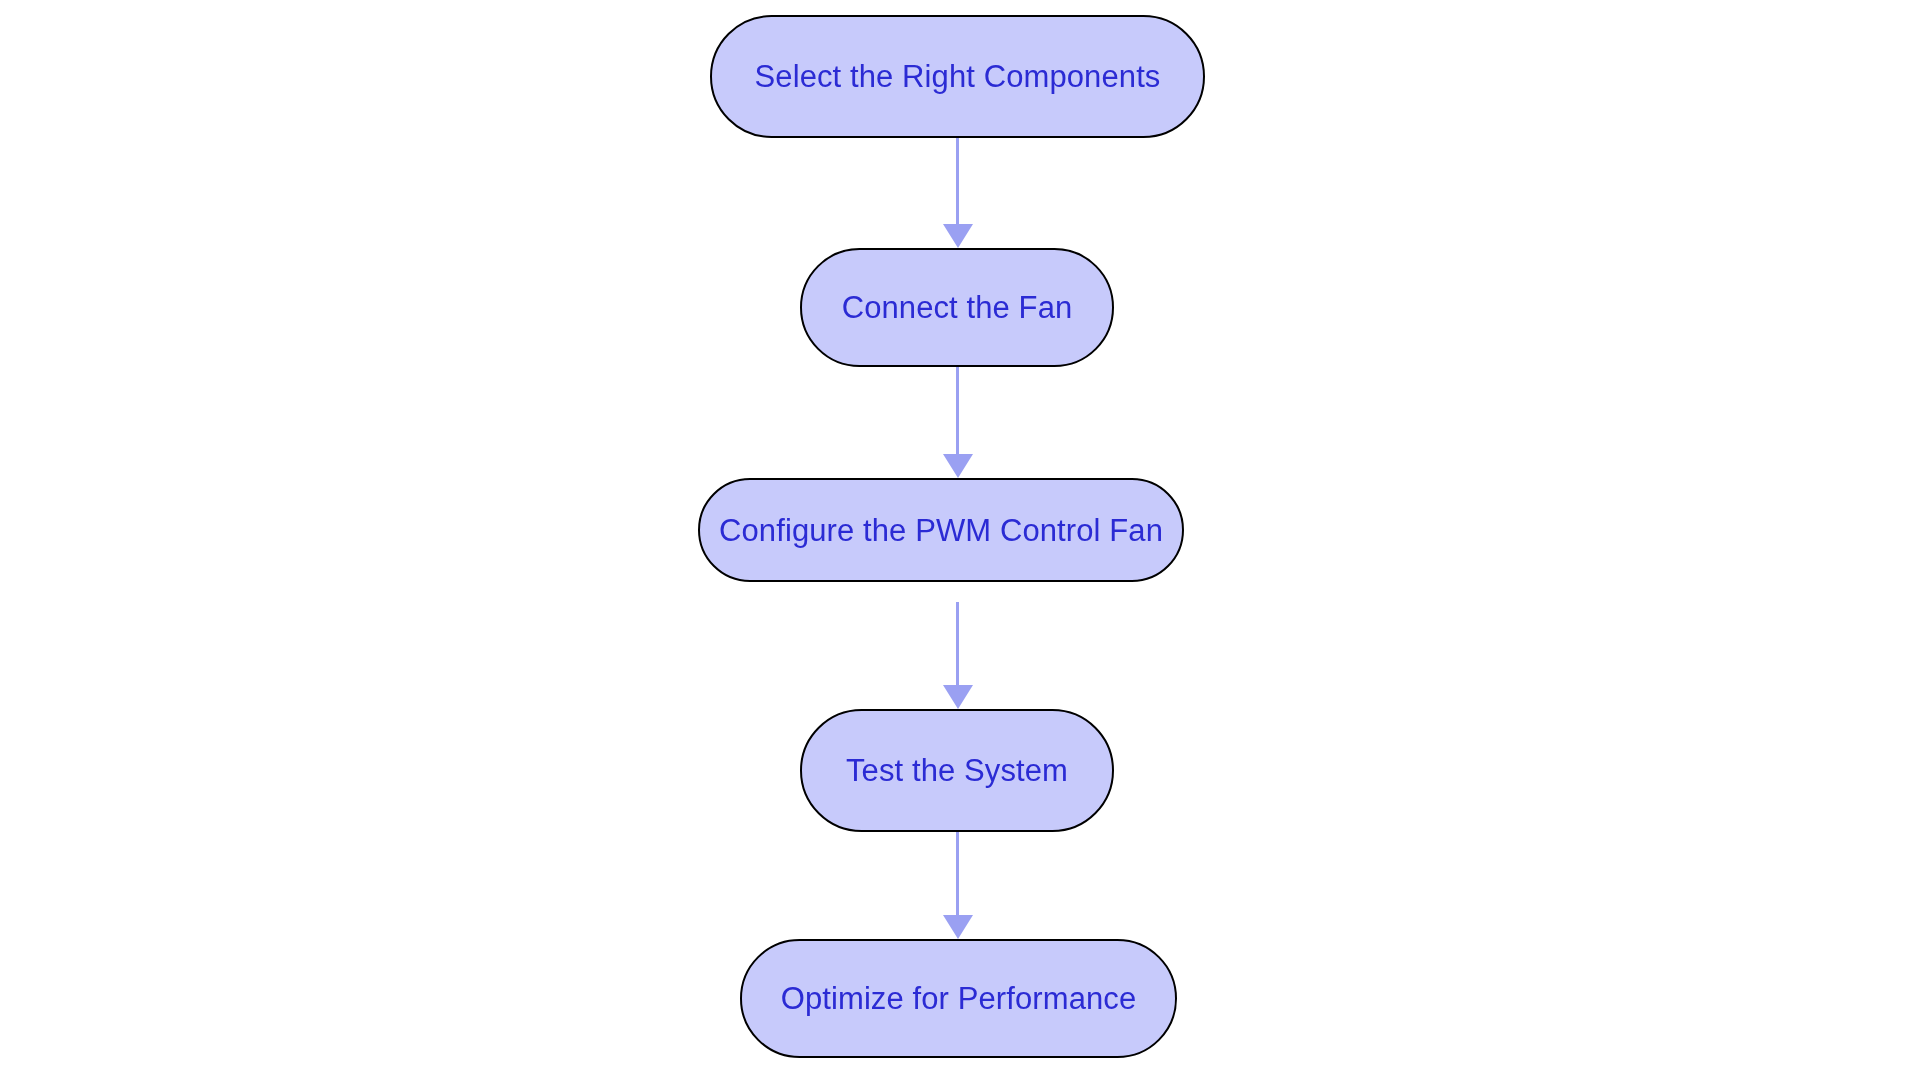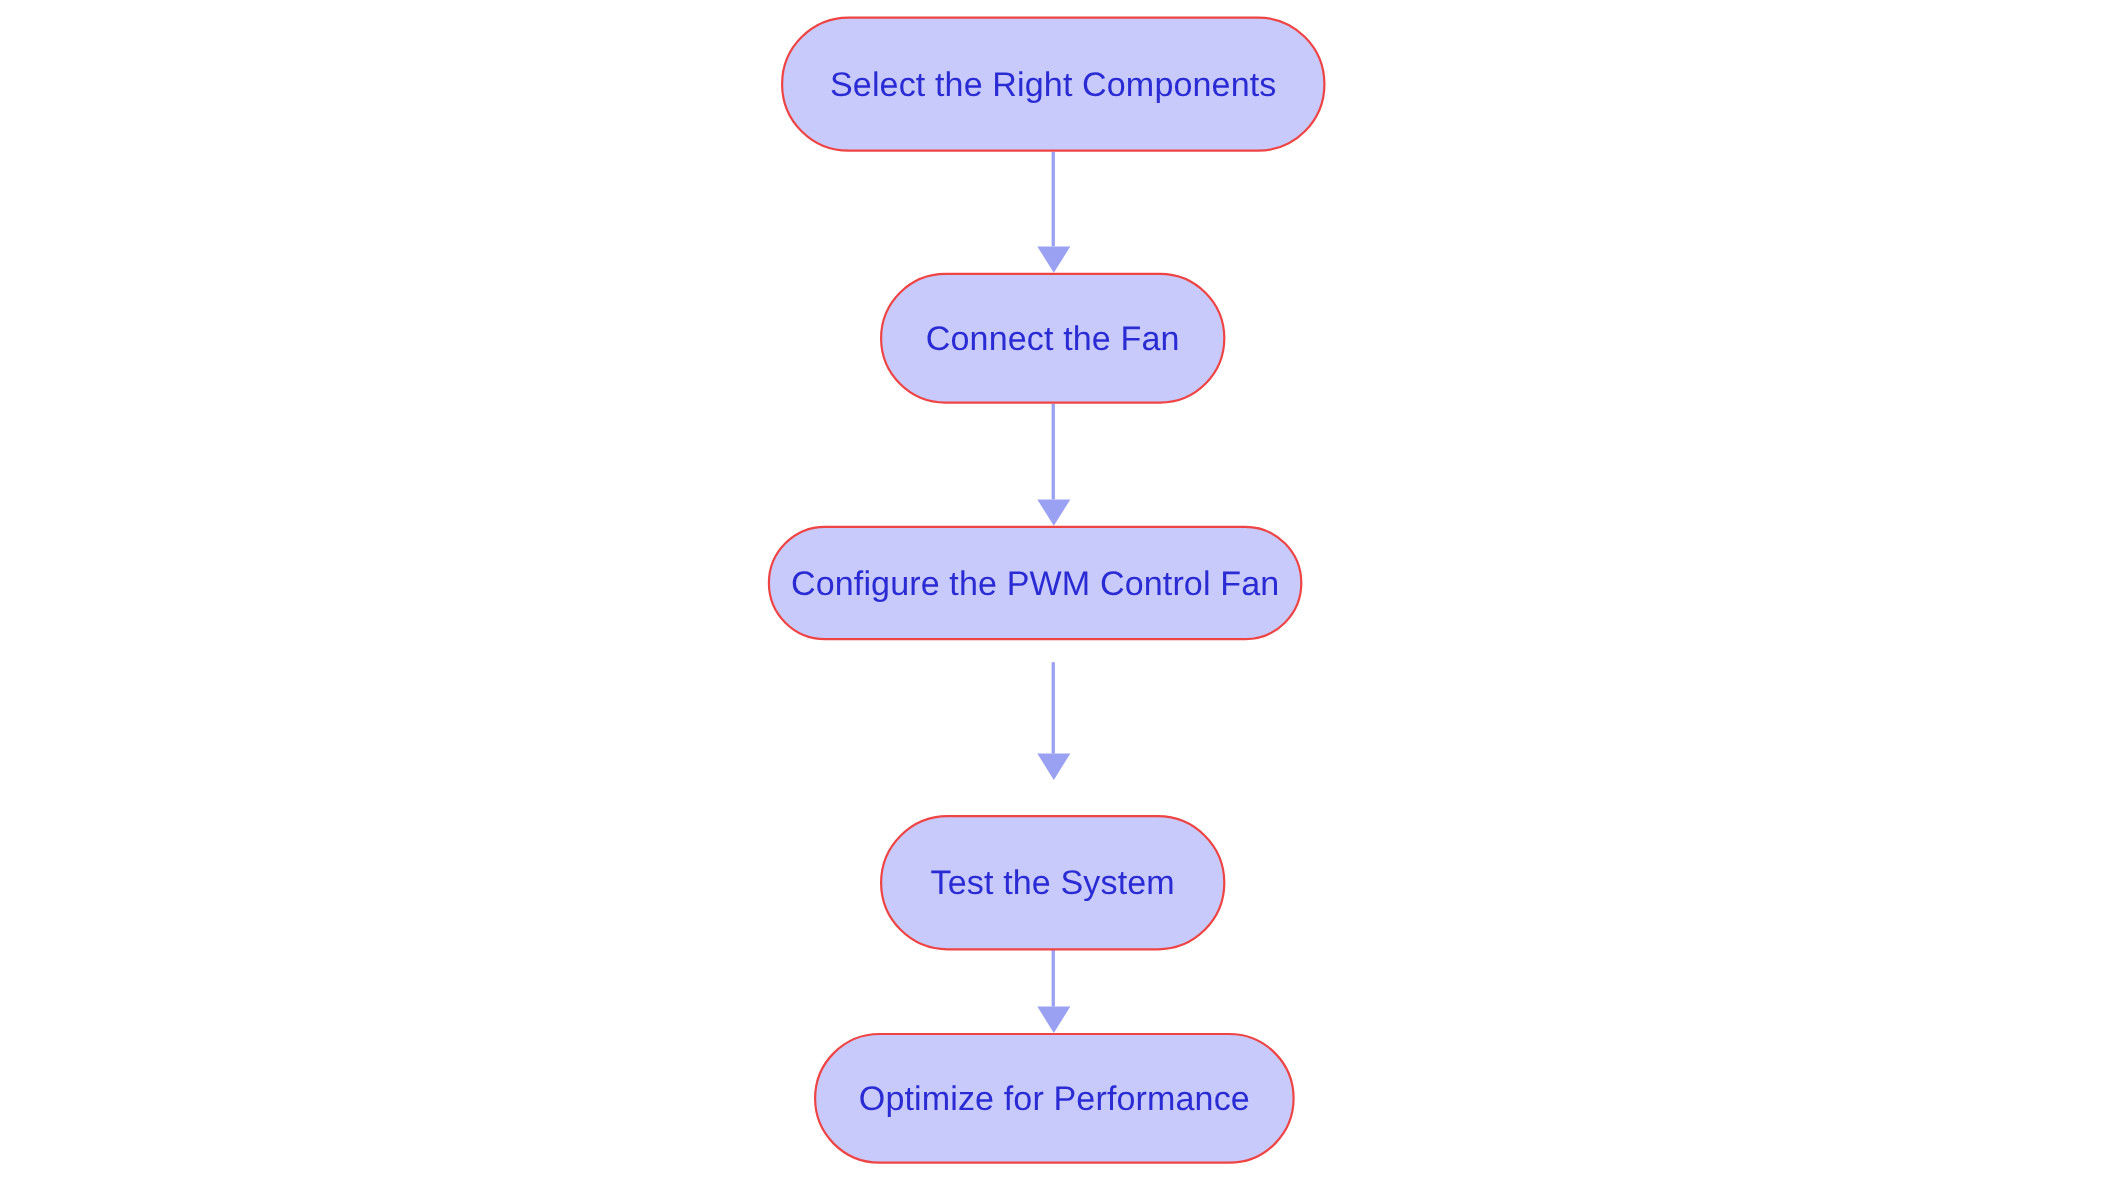--- a/index.html
+++ b/index.html
@@ -20,21 +20,21 @@
     height: 1083px;
     background: #ffffff;
   }
   .node {
     position: absolute;
     box-sizing: border-box;
     display: flex;
     align-items: center;
     justify-content: center;
     background: #c7cafb;
-    border: 2px solid #ef4444;
+    border: 2px solid #000000;
     border-radius: 62px;
     color: #2b2bd4;
     font-size: 31px;
     font-weight: 400;
     letter-spacing: 0.1px;
     white-space: nowrap;
     line-height: 1;
   }
   .node-label {
     display: block;
@@ -92,21 +92,21 @@
   </div>
 
   <div class="node" style="left:800px; top:248px; width:314px; height:119px;justify-content:center;">
     <span class="node-label">Connect the Fan</span>
   </div>
 
   <div class="node" style="left:698px; top:478px; width:486px; height:104px;">
     <span class="node-label">Configure the PWM Control Fan</span>
   </div>
 
-  <div class="node" style="left:800px; top:709px; width:314px; height:123px;margin-top:32px;">
+  <div class="node" style="left:800px; top:709px; width:314px; height:123px;">
     <span class="node-label">Test the System</span>
   </div>
 
   <div class="node" style="left:740px; top:939px; width:437px; height:119px;">
     <span class="node-label">Optimize for Performance</span>
   </div>
 
 </div>
 
 </body></html>

